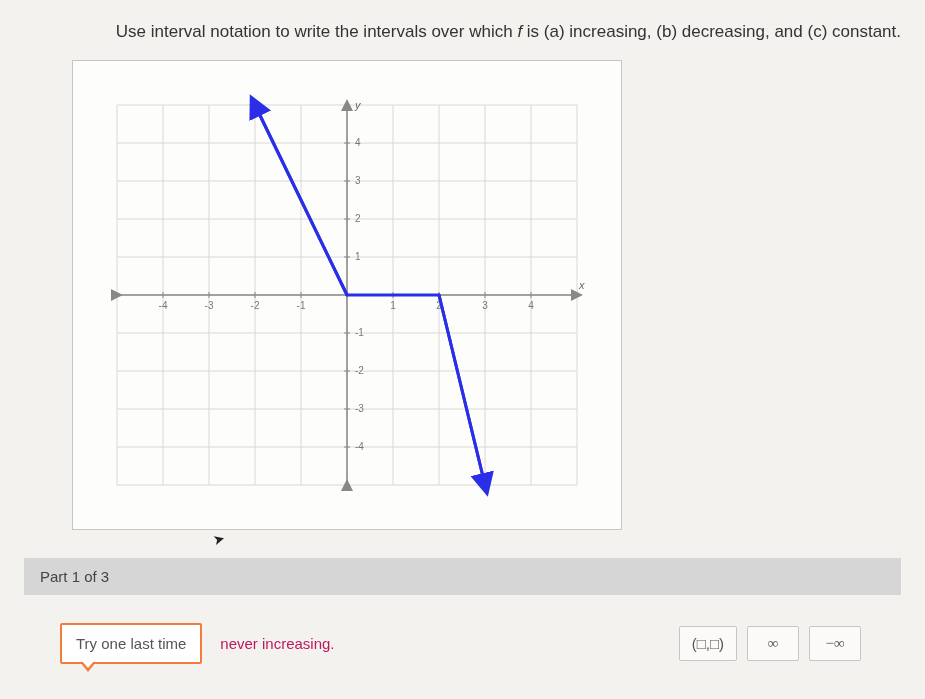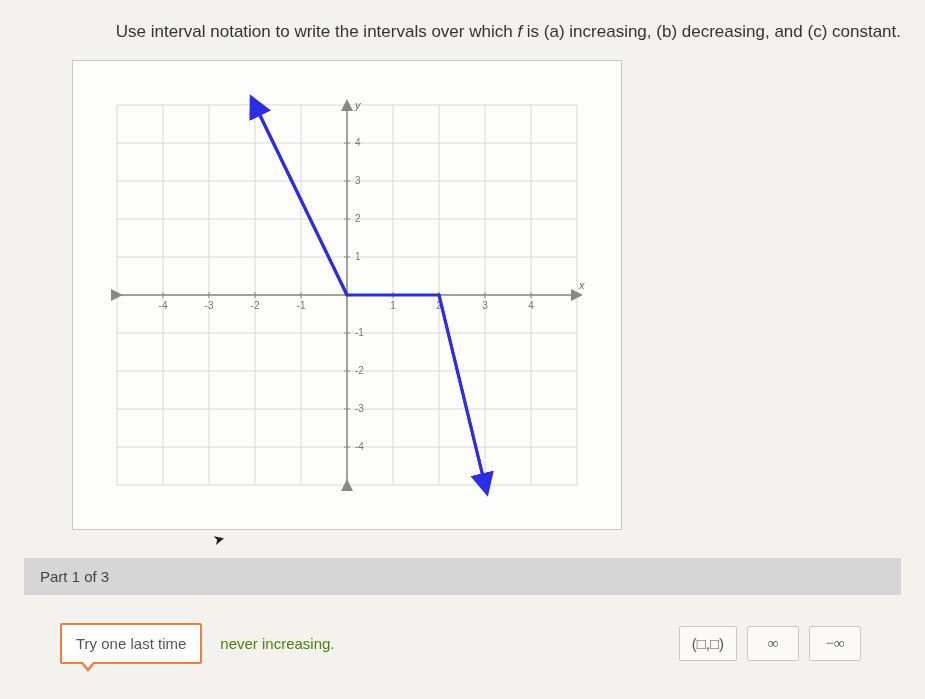--- a/index.html
+++ b/index.html
@@ -81,21 +81,21 @@
       position: absolute;
       left: 20px;
       bottom: -6px;
       width: 0; height: 0;
       border-left: 6px solid transparent;
       border-right: 6px solid transparent;
       border-top: 7px solid #fff;
       z-index: 2;
     }
     .answer-text {
-      color: #4d7c0f;
+      color: #be185d;
       font-size: 15px;
     }
     .palette {
       display: flex;
       gap: 10px;
       margin-left: auto;
       margin-right: 40px;
     }
     .pal-btn {
       border: 1px solid #c8c6c2;

